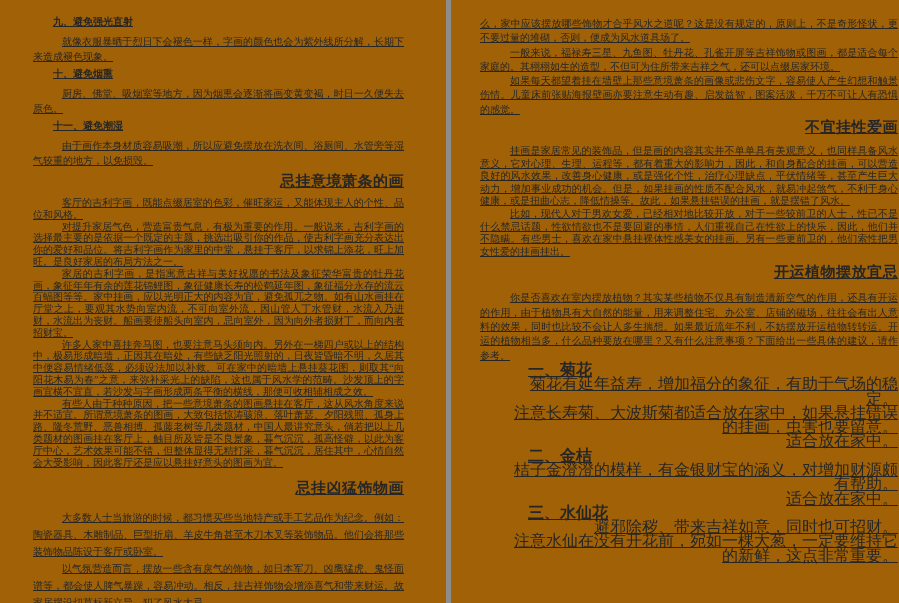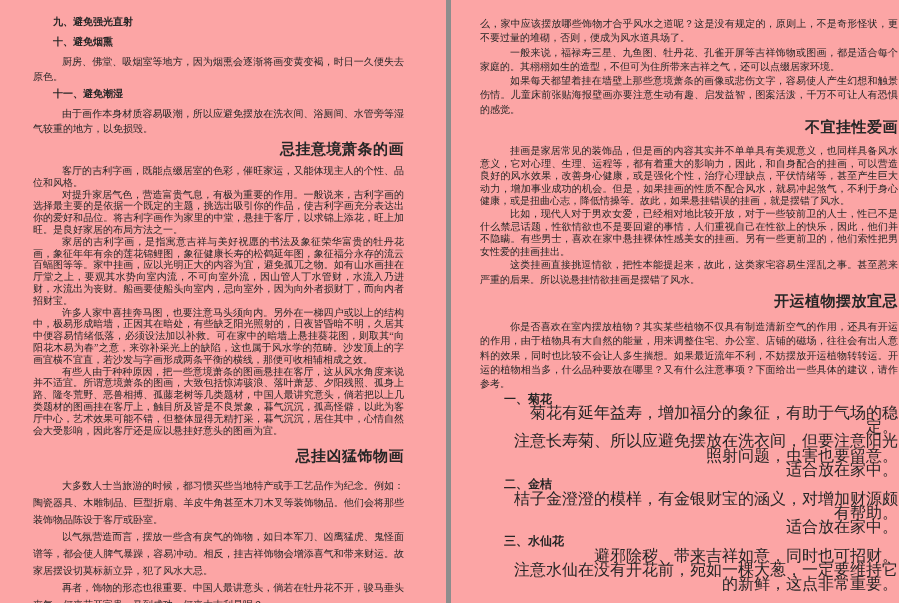--- a/index.html
+++ b/index.html
@@ -1,50 +1,51 @@
 <!DOCTYPE html>
 <html><head>
 <meta charset="utf-8">
 <style>
   html,body{margin:0;padding:0;}
   body{
     width:899px;height:603px;background:#ffffff;overflow:hidden;position:relative;
     font-family:"Liberation Serif","DejaVu Serif",serif;
     color:#262626;
   }
-  .page{position:absolute;top:0;height:603px;box-sizing:border-box;background:#fca5a5;}
+  .page{position:absolute;top:0;height:603px;box-sizing:border-box;background:#a16207;text-decoration:underline;}
   .page-left{left:0;width:446px;padding:12px 42px 0 33px;}
   .page-right{left:451px;width:484px;padding:17px 37px 0 29px;}
   .divider{position:absolute;left:446px;top:0;width:5px;height:603px;}
 
   .blk{margin:0;}
   .p,.pc{font-size:10px;text-align:justify;text-indent:29px;}
   .page-right .p,.page-right .pc{text-indent:30px;}
   .pc{text-indent:0 !important;}
   .h2{font-size:10px;font-weight:bold;margin:2px 0 5px 20px;line-height:15px;}
-  .h2n{font-size:12px;font-weight:bold;margin:0 0 0 24px;line-height:15px;}
+  .h2n{font-size:16px;font-weight:bold;margin:0 0 0 48px;line-height:15px;}
   .note{font-size:16px;margin-left:30px;line-height:14.2px;text-align:right;}
   .h1{font-size:15px;font-weight:bold;text-align:right;letter-spacing:0.5px;line-height:17px;}
 
   .sp-loose{line-height:15px;}
   .sp-tight{line-height:11.8px;}
   .sp-mid{line-height:17px;}
   .sp-normal{line-height:14.3px;}
   .sp-compact{line-height:12.6px;}
 
   .m-a{margin:5px 0 7px;}
   .m-b{margin:12px 0 12px;}
   .m-c{margin:2px 0 9px;}
   .m-d{margin:6px 0 10px;}
 </style>
 </head>
 <body style="color: rgb(38, 38, 38); background: rgb(255, 255, 255);">
 
 <div class="page page-left">
     <div class="blk h2 sp-loose">九、避免强光直射</div>
+    <div class="blk p sp-loose">就像衣服暴晒于烈日下会褪色一样，字画的颜色也会为紫外线所分解，长期下来造成褪色现象。</div>
     <div class="blk h2 sp-loose">十、避免烟熏</div>
     <div class="blk p sp-loose">厨房、佛堂、吸烟室等地方，因为烟熏会逐渐将画变黄变褐，时日一久便失去原色。</div>
     <div class="blk h2 sp-loose">十一、避免潮湿</div>
     <div class="blk p sp-loose">由于画作本身材质容易吸潮，所以应避免摆放在洗衣间、浴厕间、水管旁等湿气较重的地方，以免损毁。</div>
     <div class="blk h1 m-a">忌挂意境萧条的画</div>
     <div class="blk p sp-tight">客厅的吉利字画，既能点缀居室的色彩，催旺家运，又能体现主人的个性、品位和风格。</div>
     <div class="blk p sp-tight">对提升家居气色，营造富贵气息，有极为重要的作用。一般说来，吉利字画的选择最主要的是依据一个既定的主题，挑选出吸引你的作品，使吉利字画充分表达出你的爱好和品位。将吉利字画作为家里的中堂，悬挂于客厅，以求锦上添花，旺上加旺。是良好家居的布局方法之一。</div>
     <div class="blk p sp-tight">家居的吉利字画，是指寓意吉祥与美好祝愿的书法及象征荣华富贵的牡丹花画，象征年年有余的莲花锦鲤图，象征健康长寿的松鹤延年图，象征福分永存的流云百蝠图等等。家中挂画，应以光明正大的内容为宜，避免孤兀之物。如有山水画挂在厅堂之上，要观其水势向室内流，不可向室外流，因山管人丁水管财，水流入乃进财，水流出为丧财。船画要使船头向室内，忌向室外，因为向外者损财丁，而向内者招财宝。</div>
     <div class="blk p sp-tight">许多人家中喜挂奔马图，也要注意马头须向内。另外在一梯四户或以上的结构中，极易形成暗墙，正因其在暗处，有些缺乏阳光照射的，日夜皆昏暗不明，久居其中便容易情绪低落，必须设法加以补救。可在家中的暗墙上悬挂葵花图，则取其“向阳花木易为春”之意，来弥补采光上的缺陷，这也属于风水学的范畴。沙发顶上的字画宜横不宜直，若沙发与字画形成两条平衡的横线，那便可收相辅相成之效。</div>
     <div class="blk p sp-tight">有些人由于种种原因，把一些意境萧条的图画悬挂在客厅，这从风水角度来说并不适宜。所谓意境萧条的图画，大致包括惊涛骇浪、落叶萧瑟、夕阳残照、孤身上路、隆冬荒野、恶兽相搏、孤藤老树等几类题材，中国人最讲究意头，倘若把以上几类题材的图画挂在客厅上，触目所及皆是不良景象，暮气沉沉，孤高怪僻，以此为客厅中心，艺术效果可能不错，但整体显得无精打采，暮气沉沉，居住其中，心情自然会大受影响，因此客厅还是应以悬挂好意头的图画为宜。</div>
@@ -54,26 +55,25 @@
     <div class="blk p sp-mid">再者，饰物的形态也很重要。中国人最讲意头，倘若在牡丹花不开，骏马垂头丧气，何来花开富贵、马到成功，何来大吉利是呢？</div>
   </div>
 <div class="divider" style="background: rgb(141, 141, 141);"></div>
 <div class="page page-right">
     <div class="blk pc sp-normal">么，家中应该摆放哪些饰物才合乎风水之道呢？这是没有规定的，原则上，不是奇形怪状，更不要过量的堆砌，否则，便成为风水道具场了。</div>
     <div class="blk p sp-normal">一般来说，福禄寿三星、九鱼图、牡丹花、孔雀开屏等吉祥饰物或图画，都是适合每个家庭的。其栩栩如生的造型，不但可为住所带来吉祥之气，还可以点缀居家环境。</div>
     <div class="blk p sp-normal">如果每天都望着挂在墙壁上那些意境萧条的画像或悲伤文字，容易使人产生幻想和触景伤情。儿童床前张贴海报壁画亦要注意生动有趣、启发益智，图案活泼，千万不可让人有恐惧的感觉。</div>
     <div class="blk h1 m-c">不宜挂性爱画</div>
     <div class="blk p sp-compact">挂画是家居常见的装饰品，但是画的内容其实并不单单具有美观意义，也同样具备风水意义，它对心理、生理、运程等，都有着重大的影响力，因此，和自身配合的挂画，可以营造良好的风水效果，改善身心健康，或是强化个性，治疗心理缺点，平伏情绪等，甚至产生巨大动力，增加事业成功的机会。但是，如果挂画的性质不配合风水，就易冲起煞气，不利于身心健康，或是扭曲心志，降低情操等。故此，如果悬挂错误的挂画，就是摆错了风水。</div>
     <div class="blk p sp-compact">比如，现代人对于男欢女爱，已经相对地比较开放，对于一些较前卫的人士，性已不是什么禁忌话题，性欲情欲也不是要回避的事情，人们重视自己在性欲上的快乐，因此，他们并不隐瞒。有些男士，喜欢在家中悬挂裸体性感美女的挂画。另有一些更前卫的，他们索性把男女性爱的挂画挂出。</div>
-    <div class="blk p sp-normal">这类挂画直接挑逗情欲，把性本能提起来，故此，这类家宅容易生淫乱之事。甚至惹来严重的后果。所以说悬挂情欲挂画是摆错了风水。</div>
     <div class="blk h1 m-d">开运植物摆放宜忌</div>
     <div class="blk p sp-normal">你是否喜欢在室内摆放植物？其实某些植物不仅具有制造清新空气的作用，还具有开运的作用，由于植物具有大自然的能量，用来调整住宅、办公室、店铺的磁场，往往会有出人意料的效果，同时也比较不会让人多生揣想。如果最近流年不利，不妨摆放开运植物转转运。开运的植物相当多，什么品种要放在哪里？又有什么注意事项？下面给出一些具体的建议，请作参考。</div>
     <div class="blk h2n sp-normal">一、菊花</div>
     <div class="blk note sp-normal">菊花有延年益寿，增加福分的象征，有助于气场的稳定。</div>
-    <div class="blk note sp-normal">注意长寿菊、所以应避免摆放在洗衣间，但要注意阳光照射问题，虫害也要留意。</div>
+    <div class="blk note sp-normal">注意长寿菊、大波斯菊都适合放在家中，如果悬挂错误的挂画，虫害也要留意。</div>
     <div class="blk note sp-normal">适合放在家中。</div>
     <div class="blk h2n sp-normal">二、金桔</div>
     <div class="blk note sp-normal">桔子金澄澄的模样，有金银财宝的涵义，对增加财源颇有帮助。</div>
     <div class="blk note sp-normal">适合放在家中。</div>
     <div class="blk h2n sp-normal">三、水仙花</div>
     <div class="blk note sp-normal">避邪除秽、带来吉祥如意，同时也可招财。</div>
     <div class="blk note sp-normal">注意水仙在没有开花前，宛如一棵大葱，一定要维持它的新鲜，这点非常重要。</div>
   </div>
 
 </body></html>

